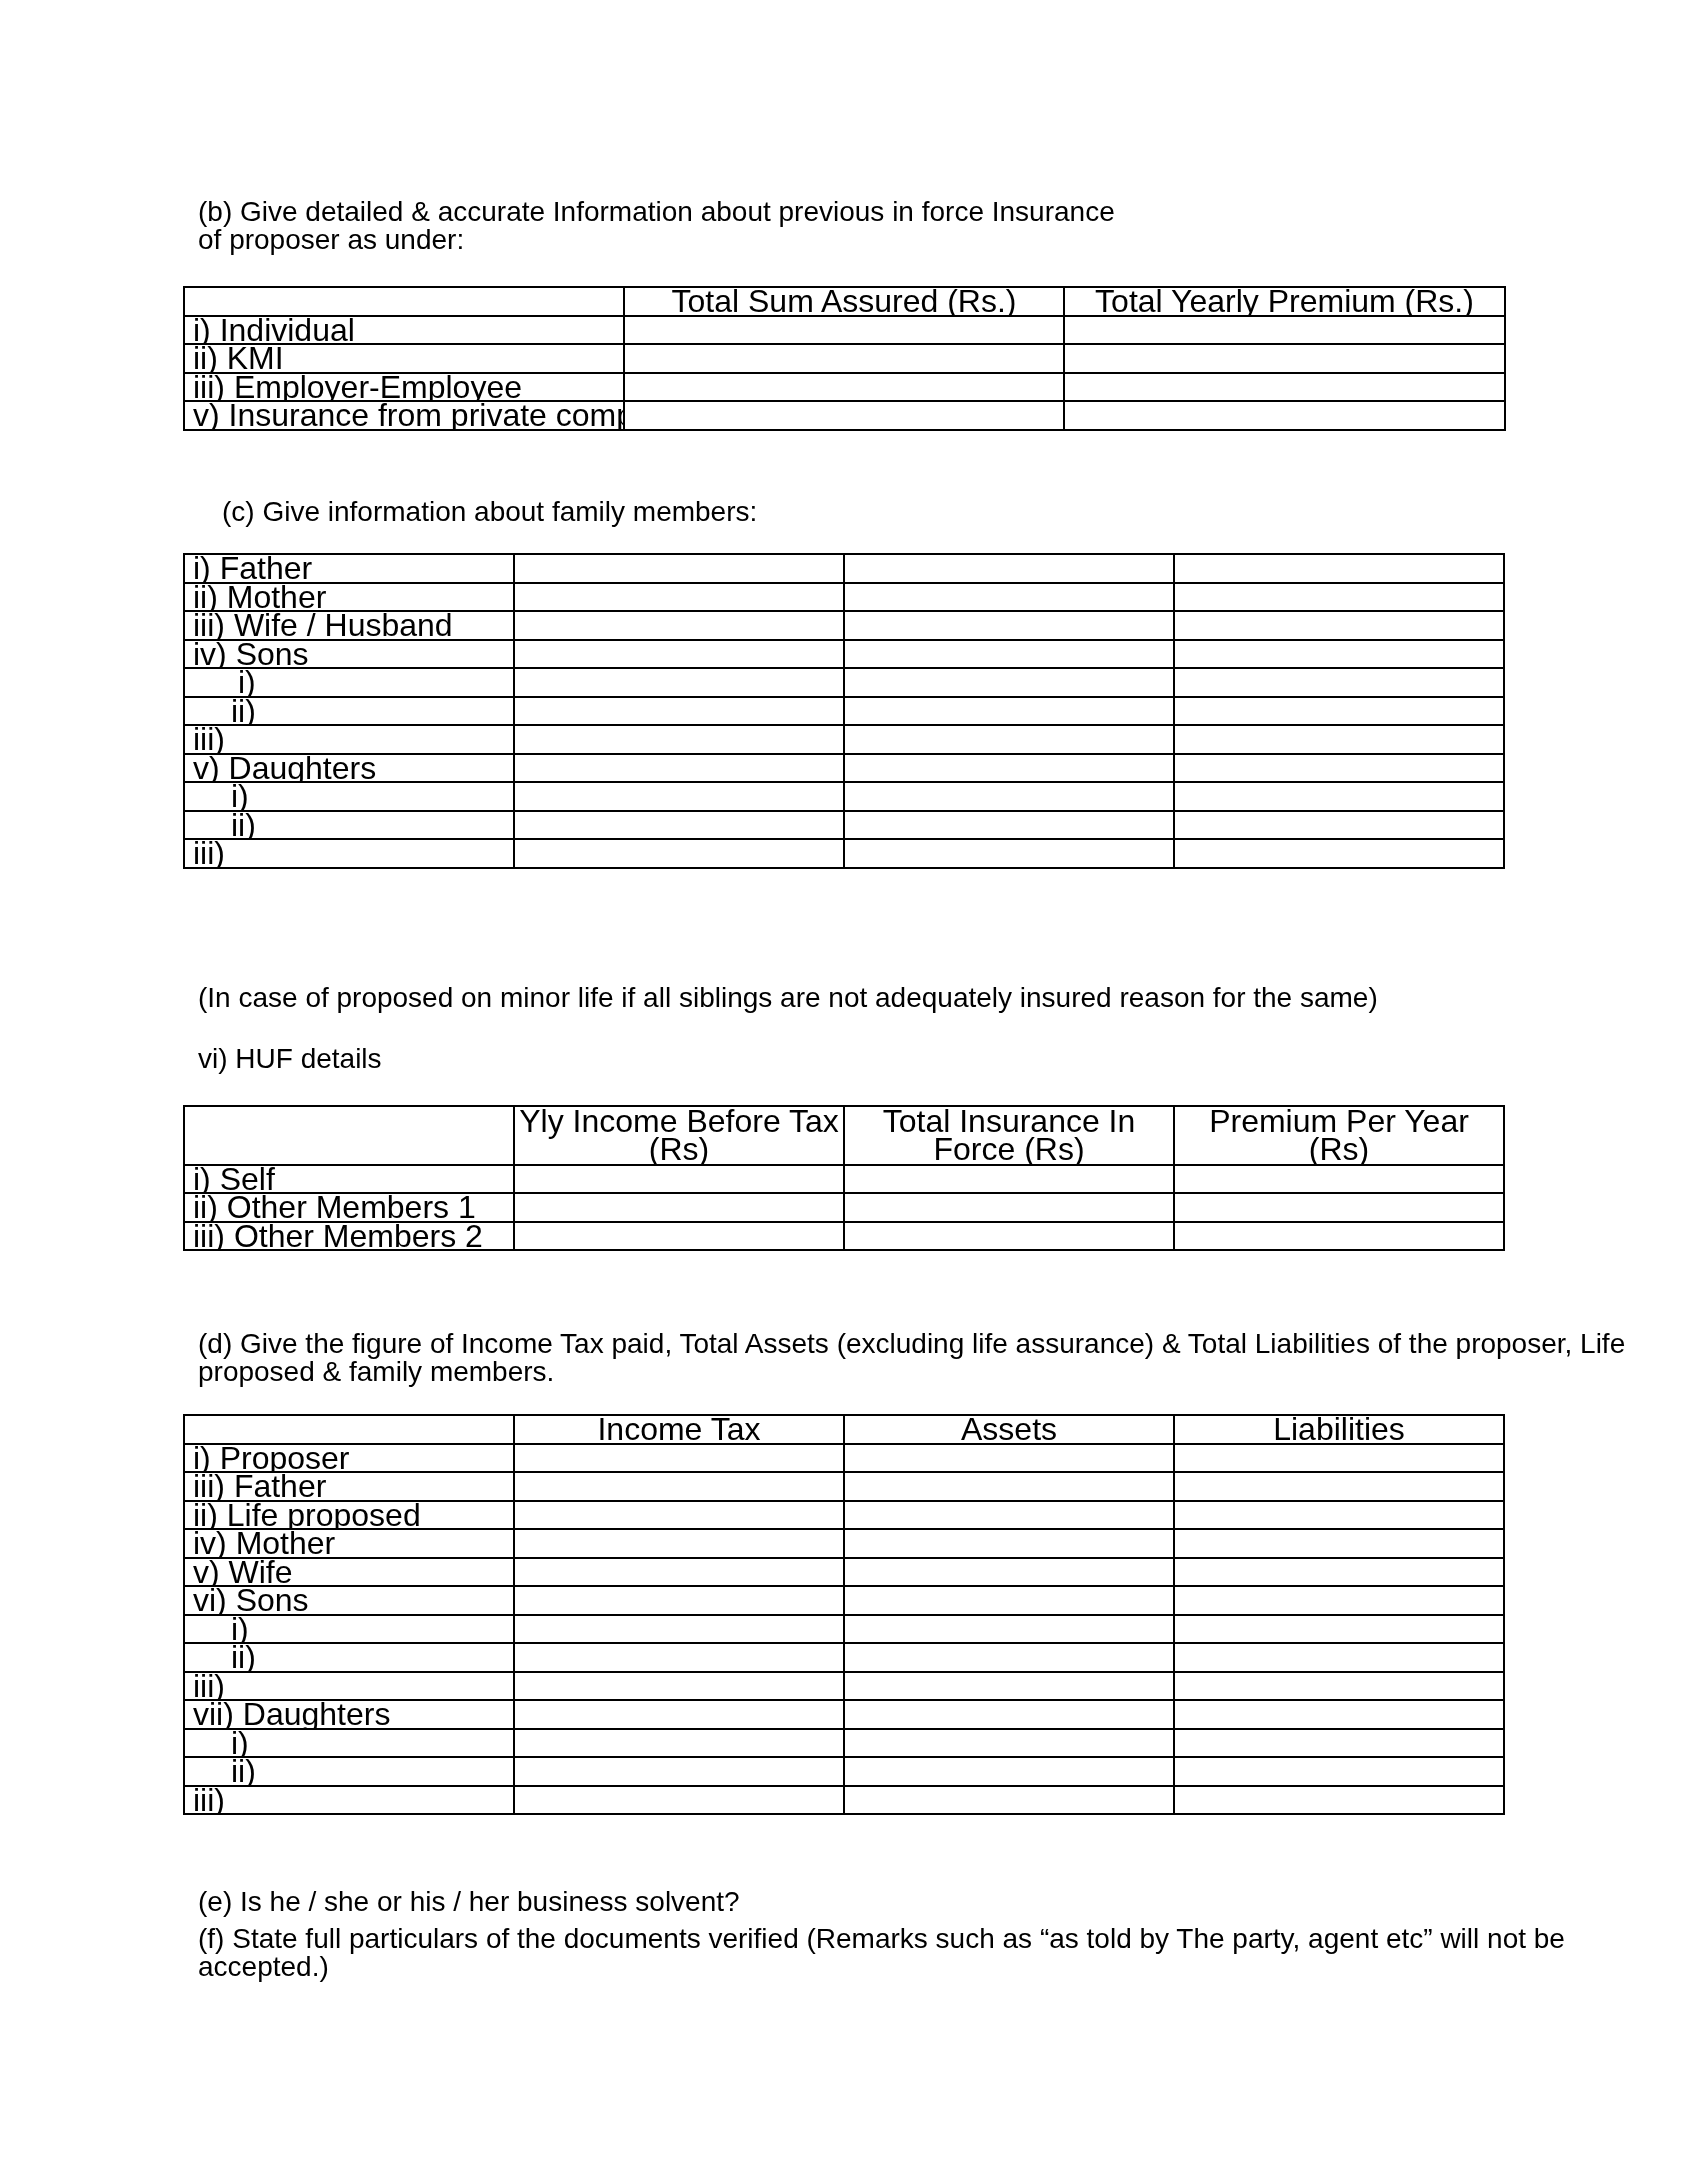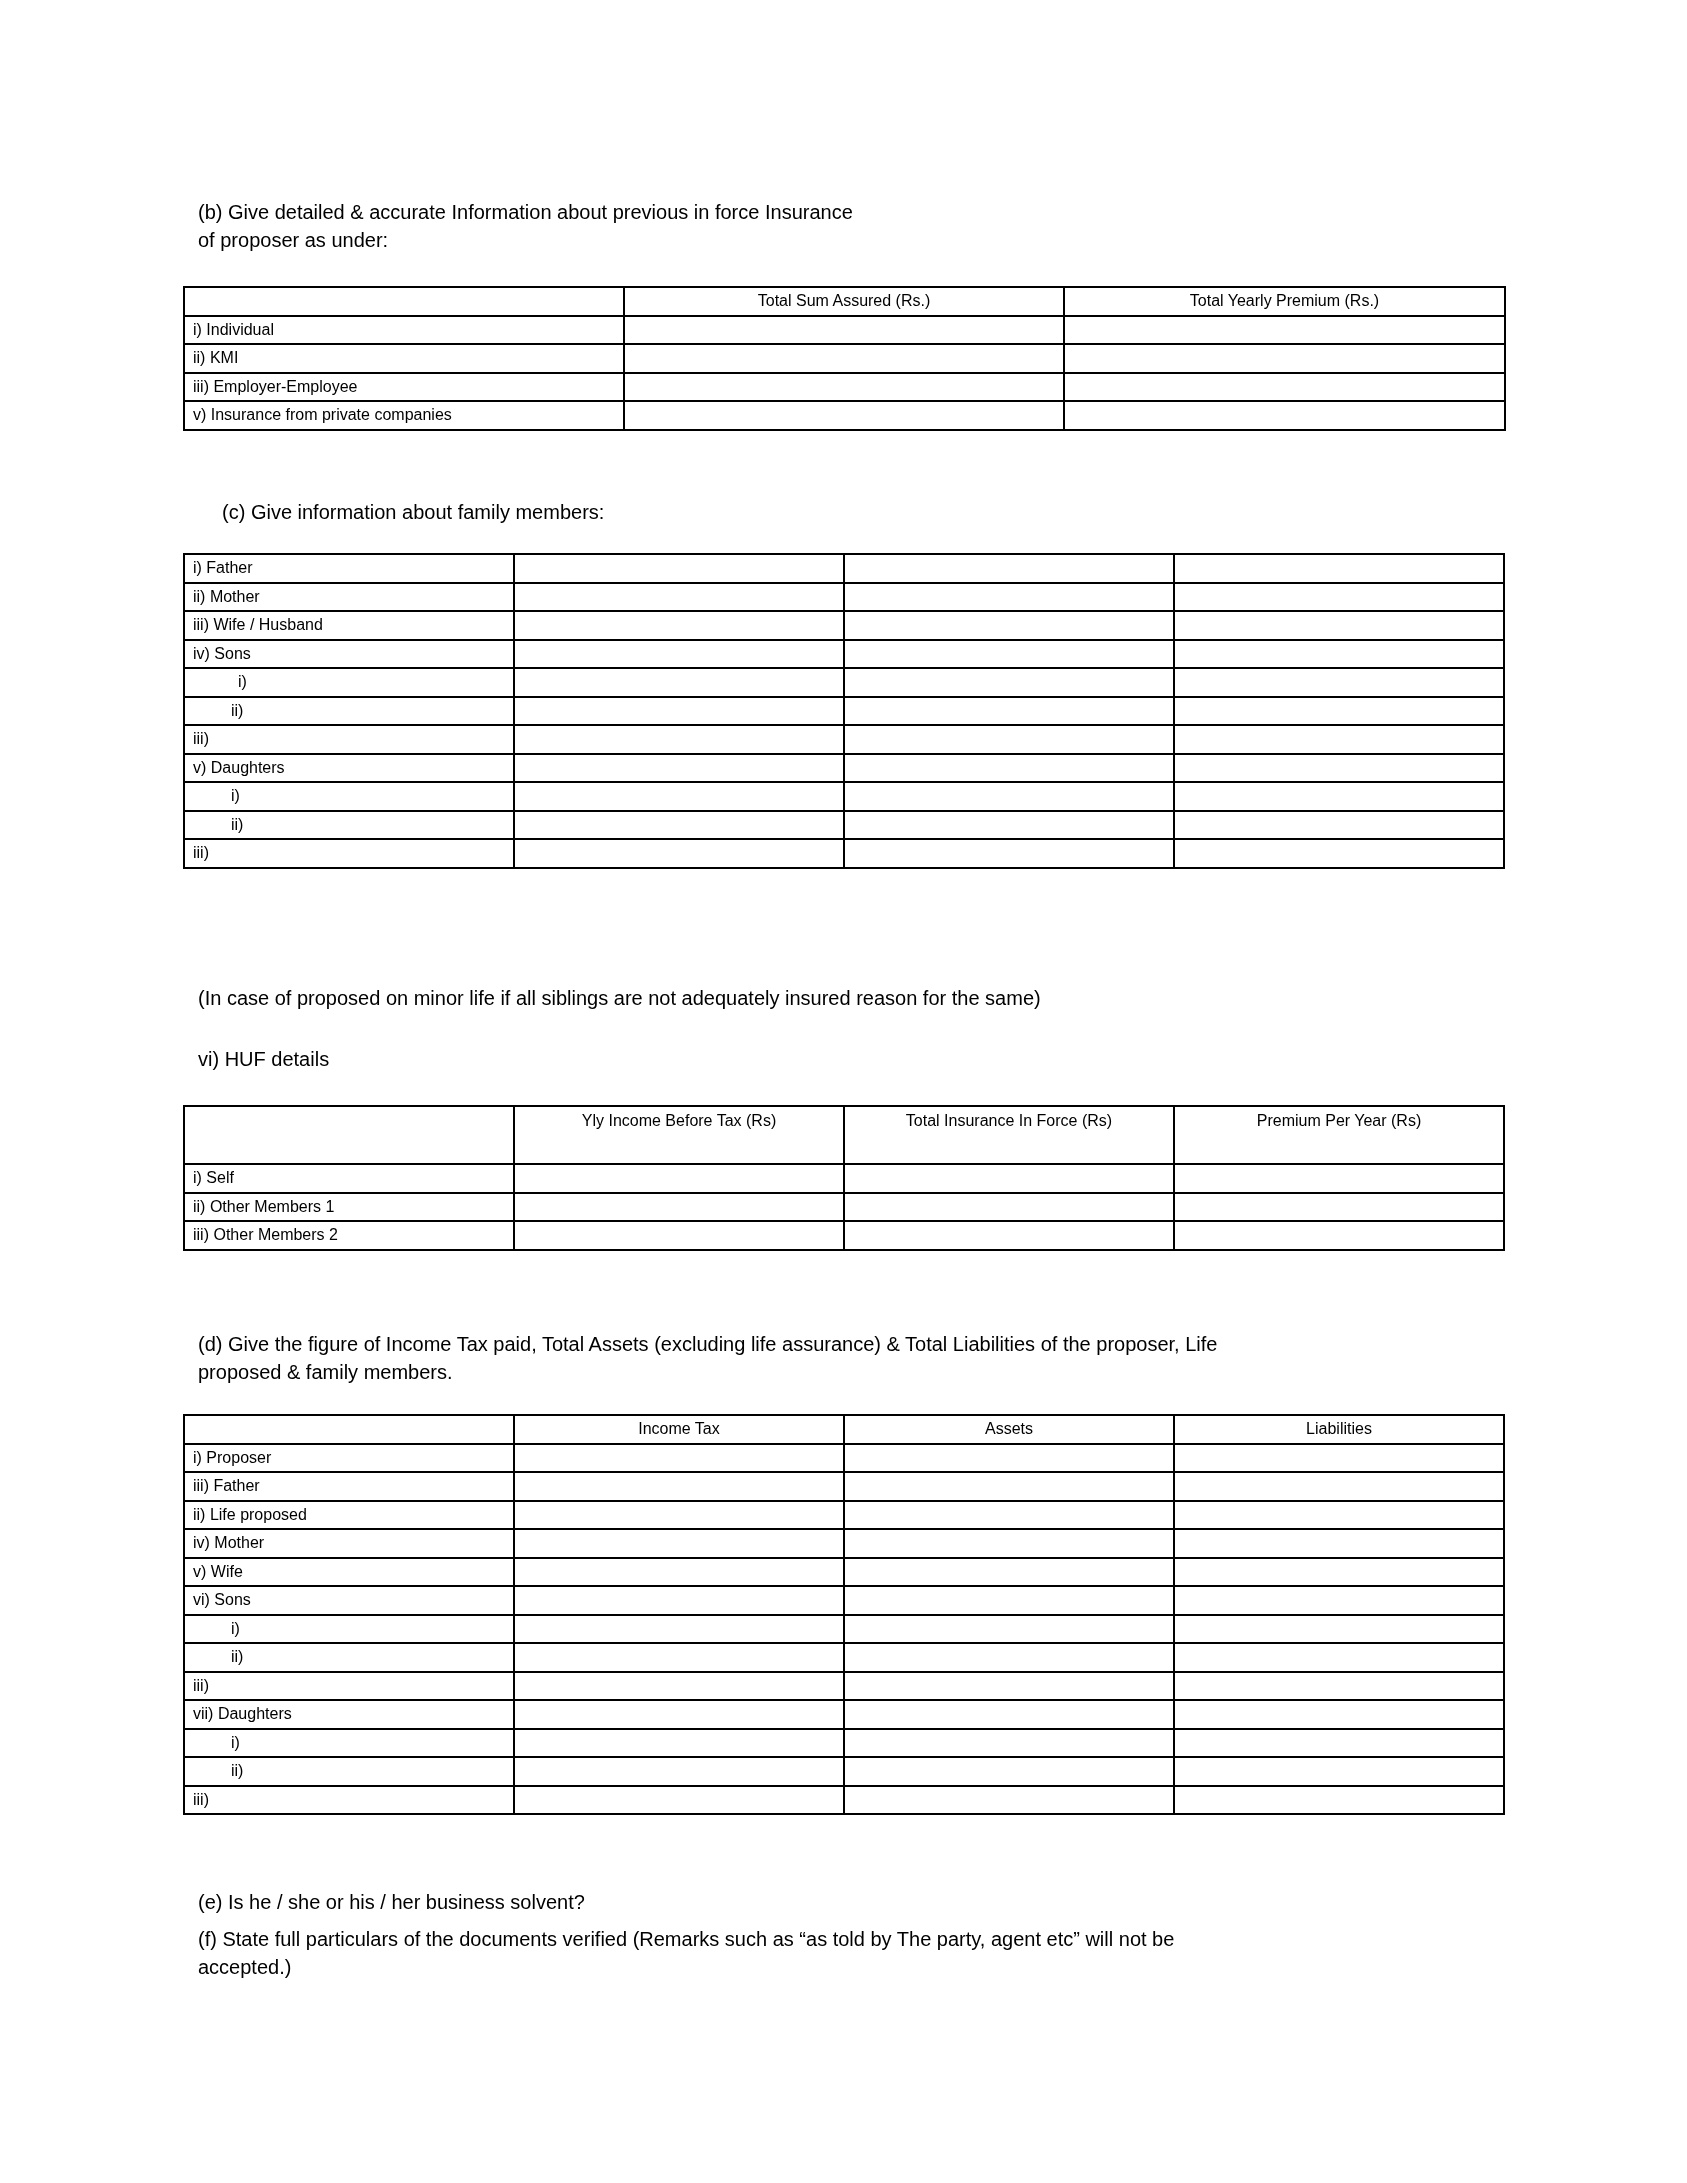--- a/index.html
+++ b/index.html
@@ -1,18 +1,18 @@
 <!DOCTYPE html>
 <html style="font-size:10.6px"><head>
 <meta charset="utf-8">
 <style>
   html, body { margin: 0; padding: 0; background: #ffffff; }
   body { width: 1687px; height: 2183px; position: relative; font-family: "Liberation Sans", sans-serif; color: #000; }
-  .para { position: absolute; left: 198px; font-size: 20px; line-height: 28.4px; white-space: pre-wrap; }
-  table.grid { position: absolute; left: 183px; width: 1321px; border-collapse: collapse; table-layout: fixed; font-size: 16px; }
+  .para { position: absolute; left: 198px; font-size: 28px; line-height: 28.4px; white-space: pre-wrap; }
+  table.grid { position: absolute; left: 183px; width: 1321px; border-collapse: collapse; table-layout: fixed; font-size: 32px; }
   table.grid td, table.grid th { border: 2px solid #000; padding: 0 0 0 8px; height: 26px; line-height: 26.5px; font-weight: normal; vertical-align: top; overflow: hidden; white-space: nowrap; }
   table.grid th { text-align: center; padding: 0 4px; }
   table.grid th.h2 { height: 56px; white-space: normal; line-height: 28.4px; }
   table.grid td.sub1 { padding-left: 53px; }
   table.grid td.sub2 { padding-left: 46px; }
   table.grid td.sub3 { }
   table.grid td.cell { padding: 0; }
 </style>
 </head>
 <body>

